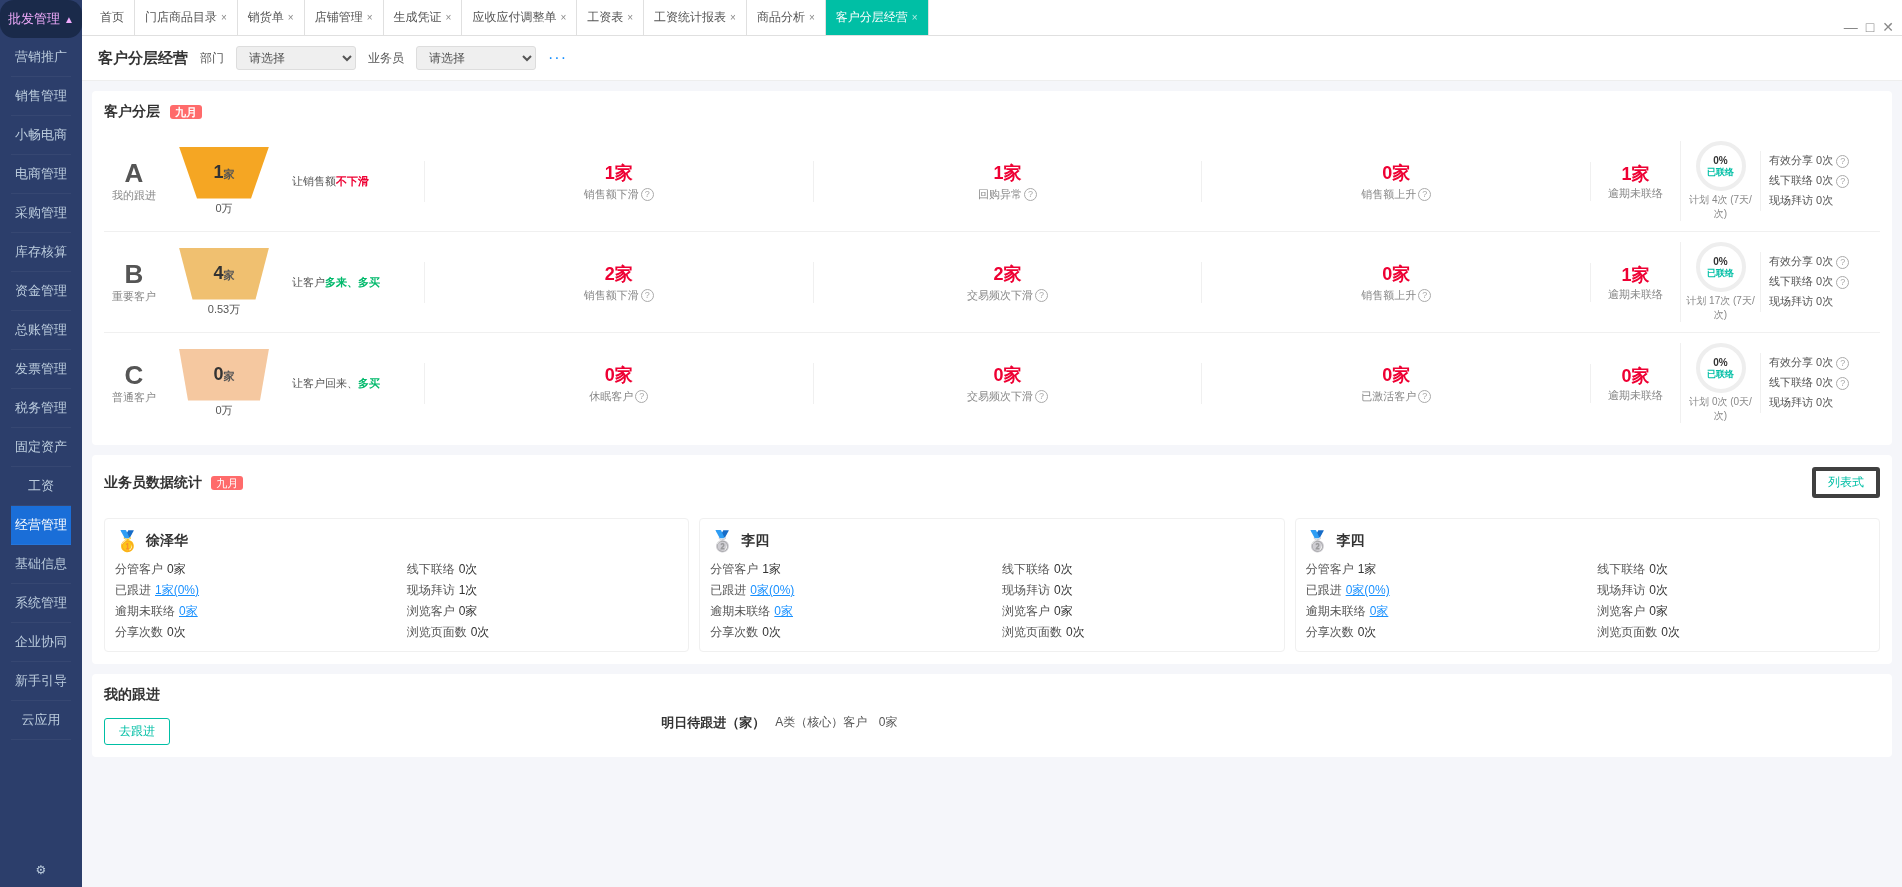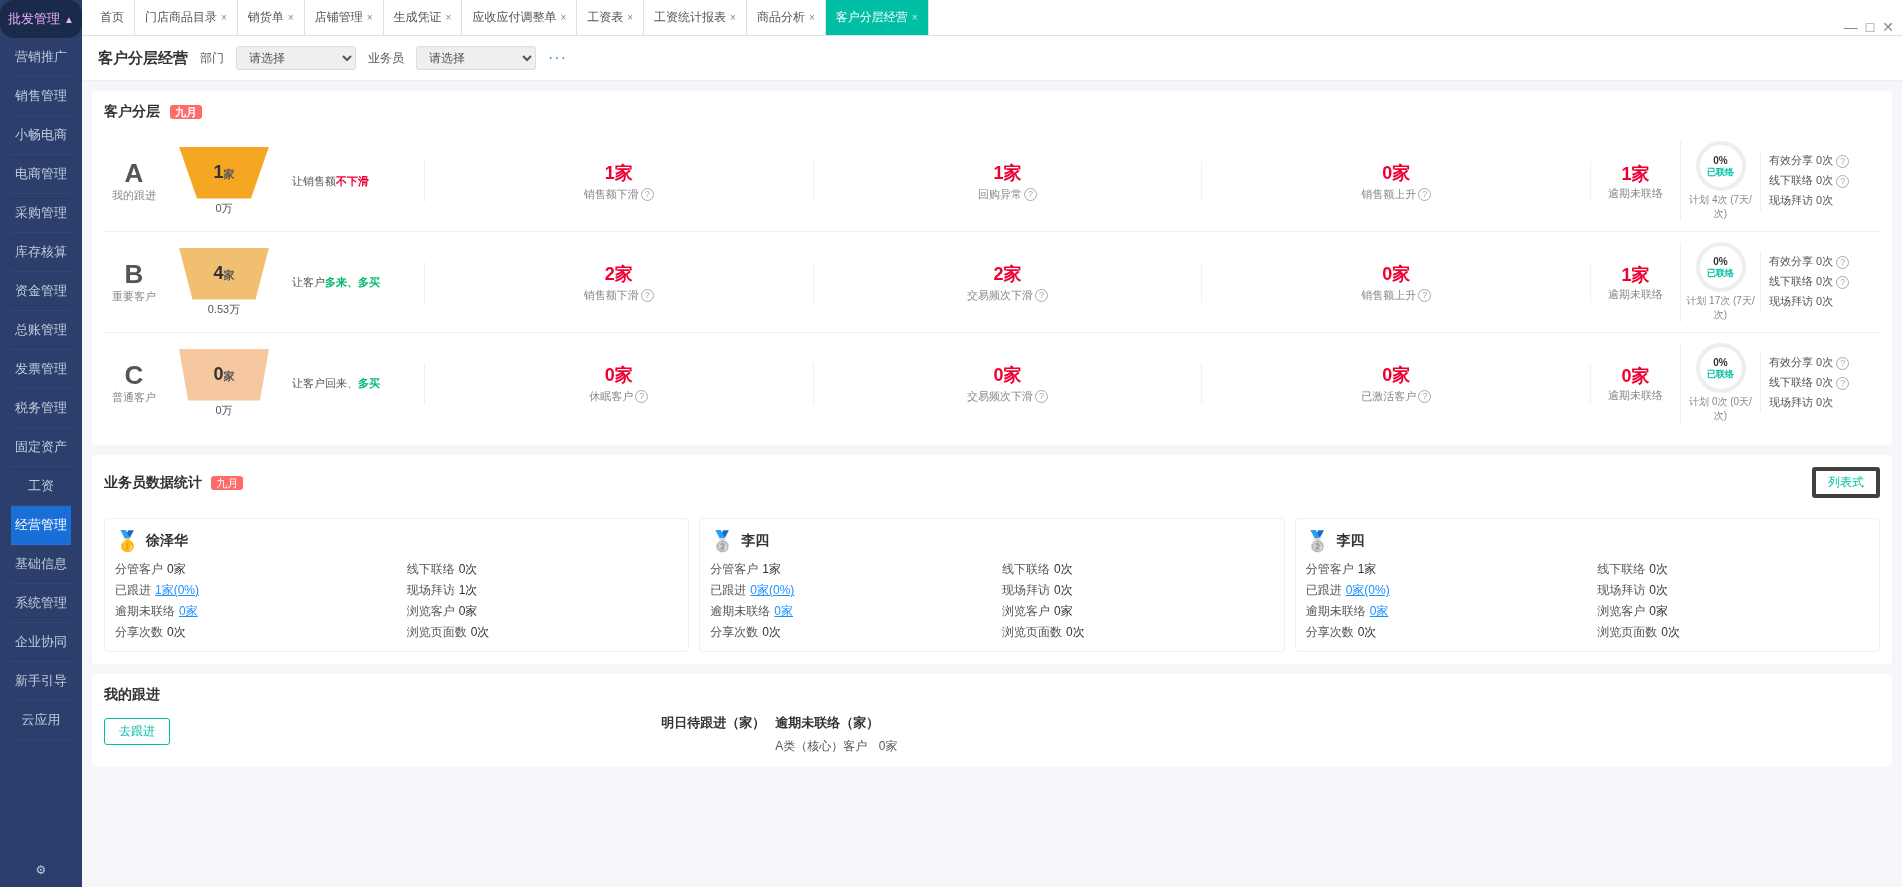--- a/index.html
+++ b/index.html
@@ -761,21 +761,20 @@
     <div class="followup-section">
       <div class="section-title">我的跟进</div>
       <div class="followup-grid">
         <div style="display:flex;align-items:flex-start;padding-top:2px;">
           <button class="goto-btn">去跟进</button>
         </div>
         <div>
           <div class="followup-col-title">明日待跟进（家）</div>
         </div>
         <div>
-          <div class="followup-col-title">逾期未联络（家）</div>
           <div style="font-size:12px;color:#555;">
             <span>A类（核心）客户</span>
             <span style="margin-left:8px;">0家</span>
           </div>
         </div>
       </div>
     </div>
   </div>
 </div>
 

